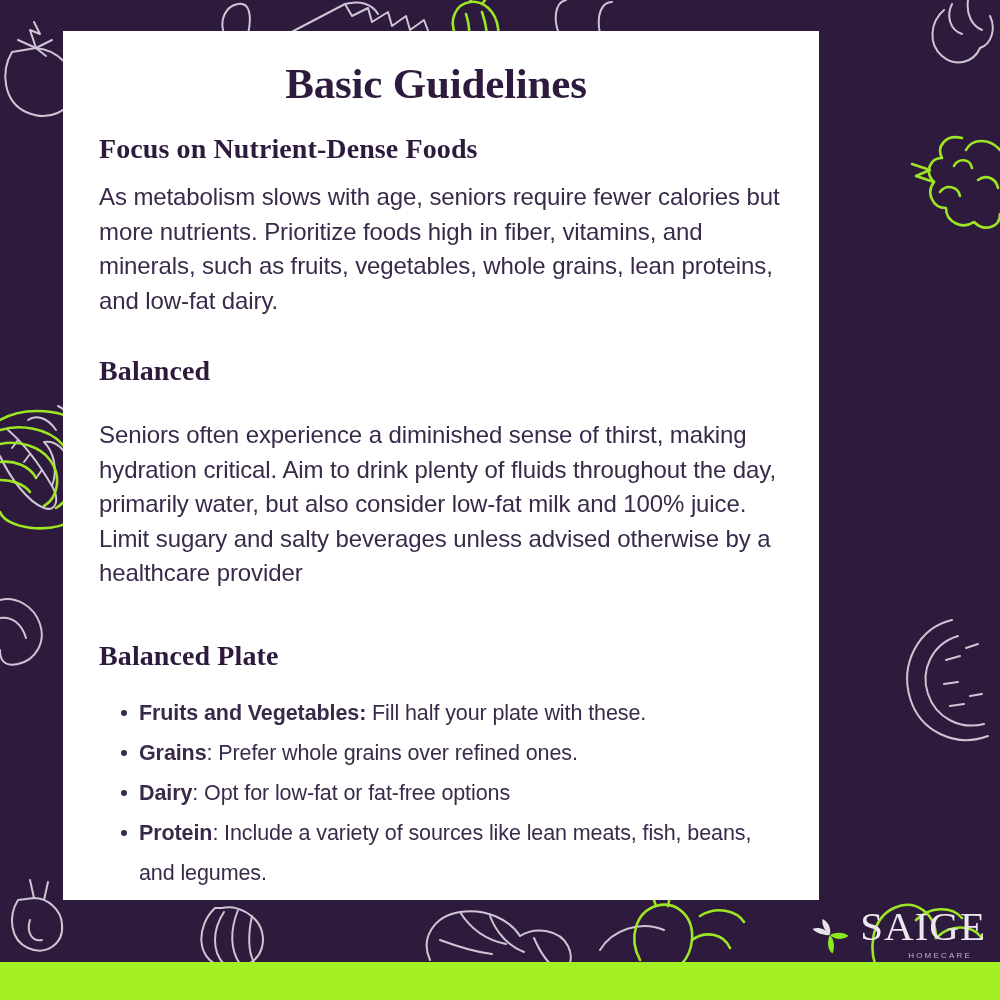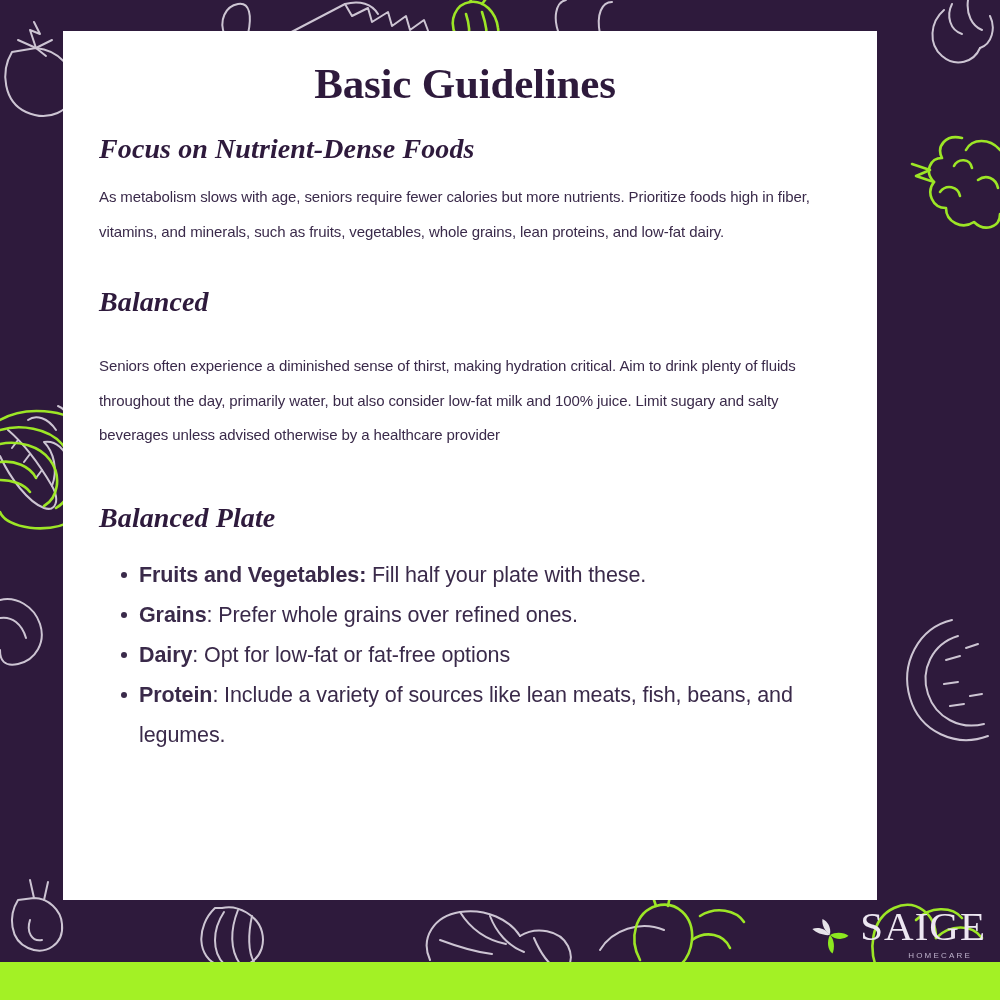--- a/index.html
+++ b/index.html
@@ -12,21 +12,21 @@
   }
 
   #bg-art { position:absolute; inset:0; width:1000px; height:1000px; z-index:1; }
 
   #bottom-bar {
     position:absolute; left:0; bottom:0; width:1000px; height:38px;
     background:#A3F125; z-index:4;
   }
 
   #card {
-    position:absolute; left:63px; top:31px; width:814px; height:869px;
+    position:absolute; left:63px; top:31px; width:756px; height:869px;
     background:#FFFFFF; z-index:3; padding:18px 28px 0 18px;
   }
 
   #title {
     font-family:"Liberation Serif", serif;
     font-weight:700;
     color:#2E1A3C;
     text-align:center;
     font-size:43px;
     line-height:53px;
@@ -35,27 +35,26 @@
   }
   #title .l2 { display:block; }
 
   h2 {
     font-family:"Liberation Serif", serif;
     font-weight:700;
     color:#2E1A3C;
     font-size:28px;
     line-height:34px;
     letter-spacing:0.1px;
-    font-style:italic;
   }
 
   p.body {
     font-family:"Liberation Sans", sans-serif;
     color:#3A2A4A;
-    font-size:15px;
+    font-size:24px;
     line-height:34.5px;
     letter-spacing:-0.1px;
   }
 
   #sec-nutrient { margin-top:22px; padding-left:18px; }
   #sec-nutrient p { margin-top:14px; }
 
   #sec-hydration { margin-top:36px; padding-left:18px; }
   #sec-hydration p { margin-top:30px; }
 

